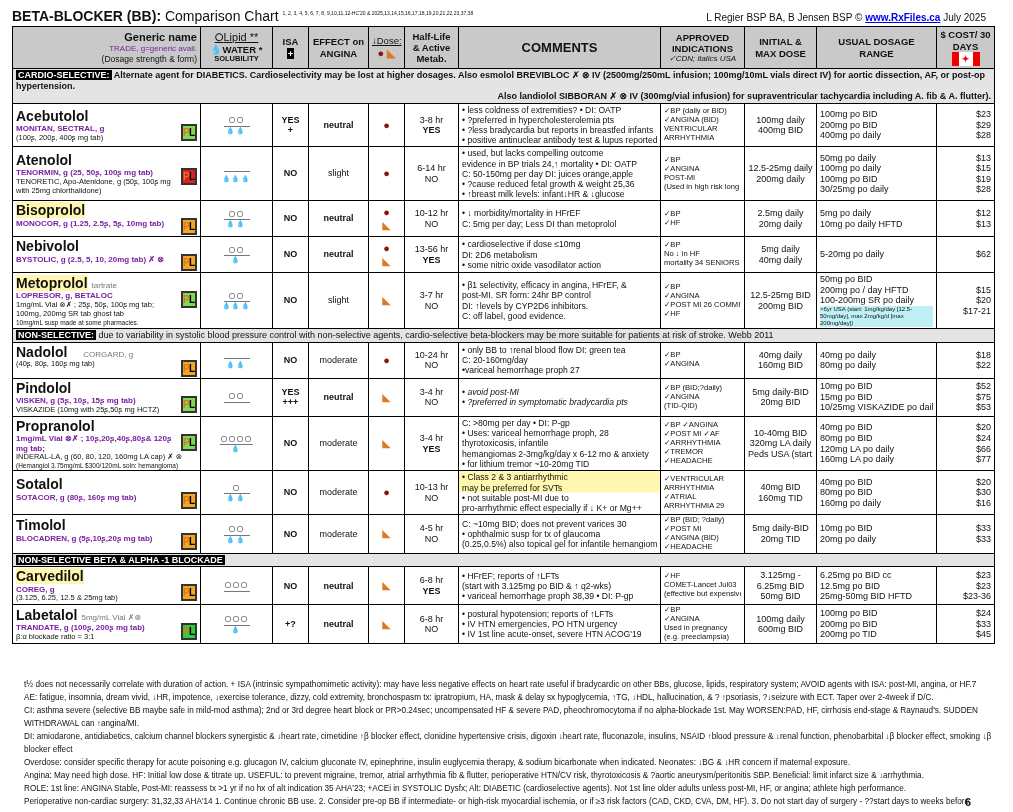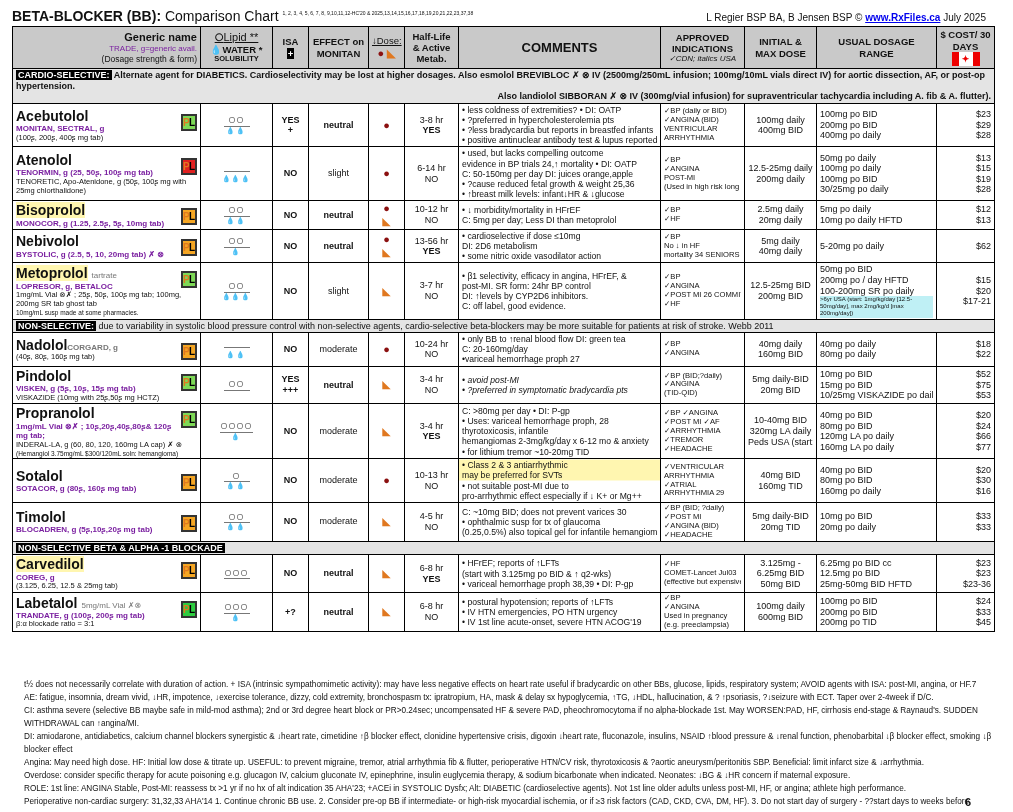--- a/index.html
+++ b/index.html
@@ -19,21 +19,21 @@
   .gray { color: #777; }
   .sec { background: #e4e4e4; font-size: 9px; }
   .sec .tag { background: #000; color: #fff; font-weight: bold; padding: 0 2px; }
   .drug { font-size: 14px; font-weight: bold; }
   .hl { background: #fff6b0; }
   .hl-c { background: #bff0f5; }
   .inv { background: #000; color: #fff; font-weight: bold; padding: 0 1px; }
   .c { text-align: center; }
   .r { text-align: right; }
   .b { font-weight: bold; }
-  .pl { display: inline-block; width: 16px; height: 17px; border: 2px solid #333; font-size: 10px; font-weight: bold; line-height: 13px; text-align: right; float: right; margin-top: 6px; }
+  .pl { display: inline-block; width: 16px; height: 17px; border: 2px solid #333; font-size: 10px; font-weight: bold; line-height: 13px; text-align: right; float: right; margin-top: 16px; }
   .pl span { display: inline-block; width: 6px; }
   .sol { text-align: center; color: #777; font-size: 10px; letter-spacing: 1px; }
   .sol .top { border-bottom: 1px solid #777; display: inline-block; min-width: 26px; }
   .kidney { color: #8b1010; font-size: 11px; }
   .liver { color: #e07820; font-size: 11px; }
   .flag { display: inline-block; width: 28px; height: 14px; background: linear-gradient(90deg,#e00 0 25%,#fff 25% 75%,#e00 75%); text-align: center; color: #e00; font-size: 9px; line-height: 14px; }
   .notes { position: absolute; left: 24px; top: 678px; width: 975px; font-size: 8.2px; line-height: 13px; }
   .pagenum { position: absolute; right: 42px; top: 796px; font-size: 11px; font-weight: bold; }
   .cell-list div { white-space: nowrap; overflow: hidden; }
 </style>
@@ -72,21 +72,21 @@
         <div>Generic name</div>
         <div class="trade" style="font-size:8px;font-weight:normal">TRADE, g=generic avail.</div>
         <div style="font-size:8.5px;font-weight:normal">(Dosage strength &amp; form)</div>
       </th>
       <th>
         <div style="text-decoration:underline;font-size:11px;font-weight:normal"><span>⭘</span><span>Lipid **</span></div>
         <div><span>💧</span><span>WATER *</span></div>
         <div style="font-size:7.5px">SOLUBILITY</div>
       </th>
       <th><div>ISA</div><span class="inv">+</span></th>
-      <th>EFFECT on MONITAN</th>
+      <th>EFFECT on ANGINA</th>
       <th><div style="text-decoration:underline;font-weight:normal">↓Dose:</div><span class="kidney">●</span> <span class="liver">◣</span></th>
       <th>Half-Life &amp; Active Metab.</th>
       <th style="font-size:13px">COMMENTS</th>
       <th>
           <div>APPROVED INDICATIONS</div>
           <div style="font-weight:normal;font-style:italic;font-size:8px">✓CDN; italics USA</div>
         </th>
       <th>INITIAL &amp; MAX DOSE</th>
       <th>USUAL DOSAGE RANGE</th>
       <th><div>$ COST/ 30 DAYS</div><span class="flag">✦</span></th>
@@ -351,21 +351,21 @@
             <div>$15</div>
             <div>$20</div>
             <div>$17-21</div>
           </div>
         </td>
       </tr>
       <tr>
         <td class="sec" colspan="11"><span class="tag">NON-SELECTIVE:</span><span> due to variability in systolic blood pressure control with non-selective agents, cardio-selective beta-blockers may be more suitable for patients at risk of stroke. Webb 2011</span></td>
       </tr>
       <tr>
-        <td><span class="pl" style="background: rgb(245, 166, 35);"><span style="color:#e07820">P</span><span style="color:#000">L</span></span><span class="drug">Nadolol</span><span class="gray" style="font-size: 8px; margin-left: 0; font-weight: bold;">CORGARD, g</span><div style="font-size: 7.5px;">(40ʂ, 80ʂ, 160ʂ mg tab)</div></td>
+        <td><span class="pl" style="background: rgb(245, 166, 35);"><span style="color:#e07820">P</span><span style="color:#000">L</span></span><span class="drug">Nadolol</span><span class="gray" style="font-size: 8px; margin-left: 16px;">CORGARD, g</span><div style="font-size: 7.5px;">(40ʂ, 80ʂ, 160ʂ mg tab)</div></td>
         <td class="sol">
           <div><span class="top"></span></div>
           <div style="font-size: 7px;">💧💧</div>
         </td>
         <td class="c b" style="white-space: pre-line;">NO</td>
         <td class="c">moderate</td>
         <td class="c">
           <div class="kidney">●</div>
         </td>
         <td class="c">
@@ -718,19 +718,19 @@
         </td>
       </tr>
     </tbody>
 </table>
 
 <div class="notes">
   <div>t½ does not necessarily correlate with duration of action. + ISA (intrinsic sympathomimetic activity): may have less negative effects on heart rate useful if bradycardic on other BBs, glucose, lipids, respiratory system; AVOID agents with ISA: post-MI, angina, or HF.7</div>
   <div>AE: fatigue, insomnia, dream vivid, ↓HR, impotence, ↓exercise tolerance, dizzy, cold extremity, bronchospasm tx: ipratropium, HA, mask &amp; delay sx hypoglycemia, ↑TG, ↓HDL, hallucination, &amp; ? ↑psoriasis, ?↓seizure with ECT. Taper over 2-4week if D/C.</div>
   <div>CI: asthma severe (selective BB maybe safe in mild-mod asthma); 2nd or 3rd degree heart block or PR&gt;0.24sec; uncompensated HF &amp; severe PAD, pheochromocytoma if no alpha-blockade 1st. May WORSEN:PAD, HF, cirrhosis end-stage &amp; Raynaud's. SUDDEN WITHDRAWAL can ↑angina/MI.</div>
   <div>DI: amiodarone, antidiabetics, calcium channel blockers synergistic &amp; ↓heart rate, cimetidine ↑β blocker effect, clonidine hypertensive crisis, digoxin ↓heart rate, fluconazole, insulins, NSAID ↑blood pressure &amp; ↓renal function, phenobarbital ↓β blocker effect, smoking ↓β blocker effect</div>
+  <div>Overdose: consider specific therapy for acute poisoning e.g. glucagon IV, calcium gluconate IV, epinephrine, insulin euglycemia therapy, &amp; sodium bicarbonate when indicated. Neonates: ↓BG &amp; ↓HR concern if maternal exposure.</div>
   <div>Angina: May need high dose. HF: Initial low dose &amp; titrate up. USEFUL: to prevent migraine, tremor, atrial arrhythmia fib &amp; flutter, perioperative HTN/CV risk, thyrotoxicosis &amp; ?aortic aneurysm/peritonitis SBP. Beneficial: limit infarct size &amp; ↓arrhythmia.</div>
-  <div>Overdose: consider specific therapy for acute poisoning e.g. glucagon IV, calcium gluconate IV, epinephrine, insulin euglycemia therapy, &amp; sodium bicarbonate when indicated. Neonates: ↓BG &amp; ↓HR concern if maternal exposure.</div>
   <div>ROLE: 1st line: ANGINA Stable, Post-MI: reassess tx &gt;1 yr if no hx of alt indication 35 AHA'23; +ACEi in SYSTOLIC Dysfx; Alt: DIABETIC (cardioselective agents). Not 1st line older adults unless post-MI, HF, or angina; athlete high performance.</div>
   <div>Perioperative non-cardiac surgery: 31,32,33 AHA'14 1. Continue chronic BB use. 2. Consider pre-op BB if intermediate- or high-risk myocardial ischemia, or if ≥3 risk factors (CAD, CKD, CVA, DM, HF). 3. Do not start day of surgery - ??start days to weeks before surgery.</div>
 
 </div>
 <div class="pagenum">6</div>
 
 </body></html>

